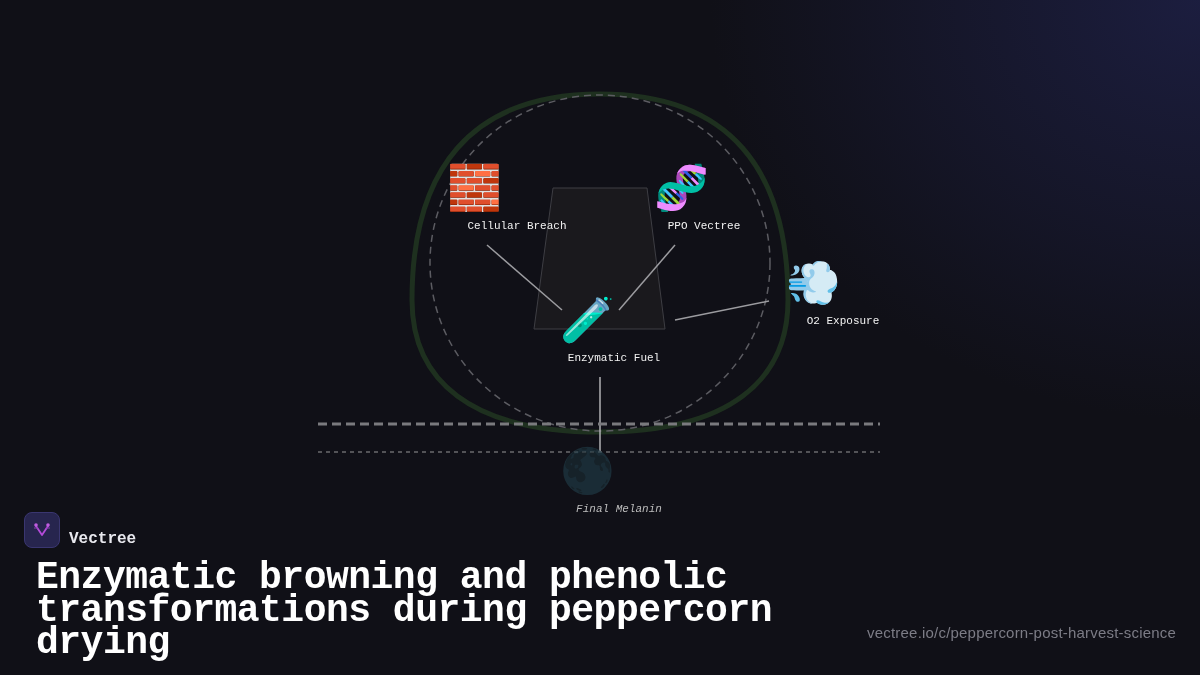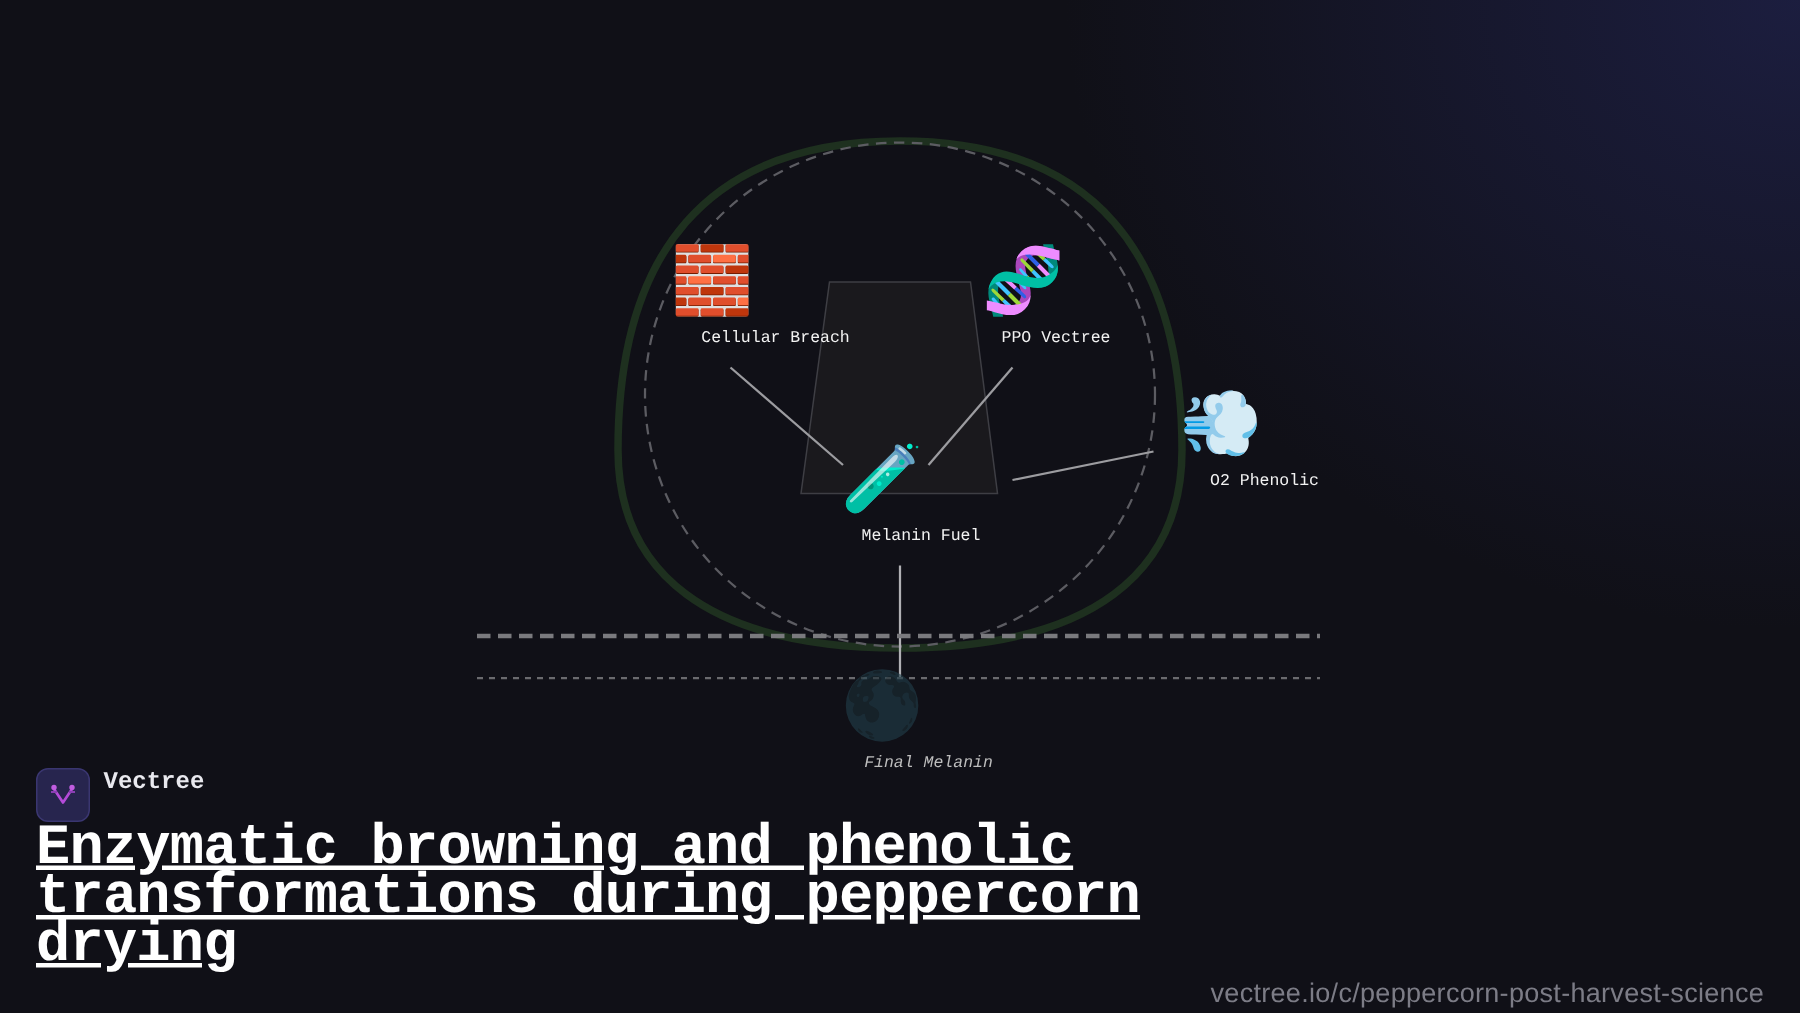--- a/index.html
+++ b/index.html
@@ -15,35 +15,35 @@
       radial-gradient(ellipse 700px 600px at 1200px 0px, rgba(30,32,70,0.85), rgba(16,16,23,0) 70%);
     pointer-events:none;
   }
   .diagram { position:absolute; left:0; top:0; width:1200px; height:675px; }
   .node { position:absolute; text-align:center; transform:translateX(-50%); }
   .node .emoji { font-size:44px; line-height:50px; display:block; }
   .node .label { font-size:11px; color:#f2f2f2; white-space:nowrap; display:block; margin-top:4px;padding-left:44px; }
   .node.muted .label { color:#bdbdbd;font-style:italic; }
   .node.muted .emoji { opacity:0.6; }
 
-  .brand { position:absolute; left:24px; top:512px; display:flex; align-items:flex-start; gap:9px; }
+  .brand { position:absolute; left:24px; top:512px; display:flex; align-items:flex-end; gap:9px; }
   .brand-logo {
     width:34px; height:34px; border-radius:8px; background:#27254e;
     border:1px solid #3a3670; display:flex; align-items:center; justify-content:center;
   }
   .brand-name { font-size:16px; font-weight:bold; color:#e8e8ee; }
   .title {
     position:absolute; left:24px; top:550px; width:780px;
     font-family:"Liberation Mono", "DejaVu Sans Mono", monospace;
     font-weight:bold; font-size:38px; line-height:32.5px; color:#ffffff;
-    margin:0; letter-spacing:-0.5px;text-decoration:underline;
+    margin:12px; letter-spacing:-0.5px;
   }
   .url {
-    position:absolute; right:24px; top:652px;
-    font-family:"Liberation Sans", sans-serif; font-size:18px; color:#7c7c86;
+    position:absolute; right:24px; top:624px;
+    font-family:"Liberation Sans", sans-serif; font-size:15px; color:#7c7c86;
     letter-spacing:0.2px;
   }
 </style>
 </head>
 <body>
 
 <div class="bg-glow"></div>
 
 <div class="diagram">
   <svg width="1200" height="675" style="position:absolute;left:0;top:0">
@@ -66,25 +66,25 @@
   <div class="node" style="left:475px;top:166px">
     <span class="emoji">🧱</span>
     <span class="label" style="transform:translateX(20px)">Cellular Breach</span>
   </div>
   <div class="node" style="left:682px;top:166px">
     <span class="emoji">🧬</span>
     <span class="label">PPO Vectree</span>
   </div>
   <div class="node" style="left:814px;top:261px">
     <span class="emoji">💨</span>
-    <span class="label" style="transform:translateX(7px)">O2 Phenolic</span>
+    <span class="label" style="transform:translateX(7px)">O2 Exposure</span>
   </div>
   <div class="node" style="left:588px;top:298px">
     <span class="emoji">🧪</span>
-    <span class="label" style="transform:translateX(4px)">Melanin Fuel</span>
+    <span class="label" style="transform:translateX(4px)">Enzymatic Fuel</span>
   </div>
   <div class="node muted" style="left:588px;top:449px">
     <span class="emoji">🌑</span>
     <span class="label" style="transform:translateX(9px)">Final Melanin</span>
   </div>
 </div>
 
 <div class="brand">
   <div class="brand-logo">
     <svg width="20" height="20" viewBox="0 0 20 20">

